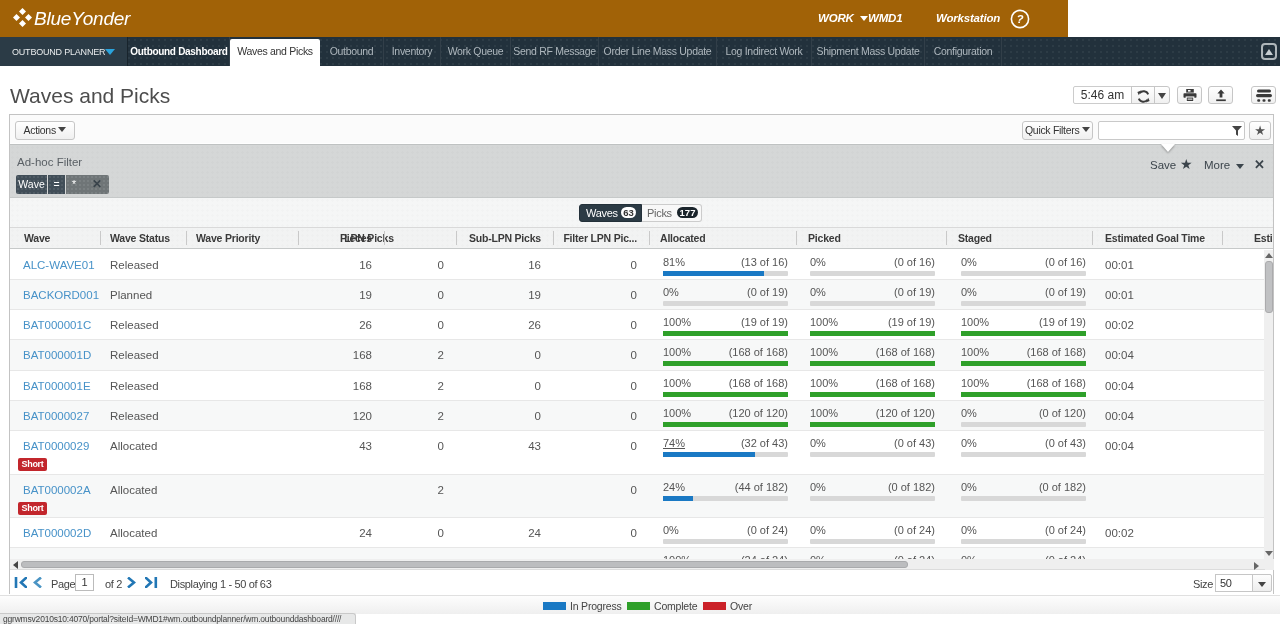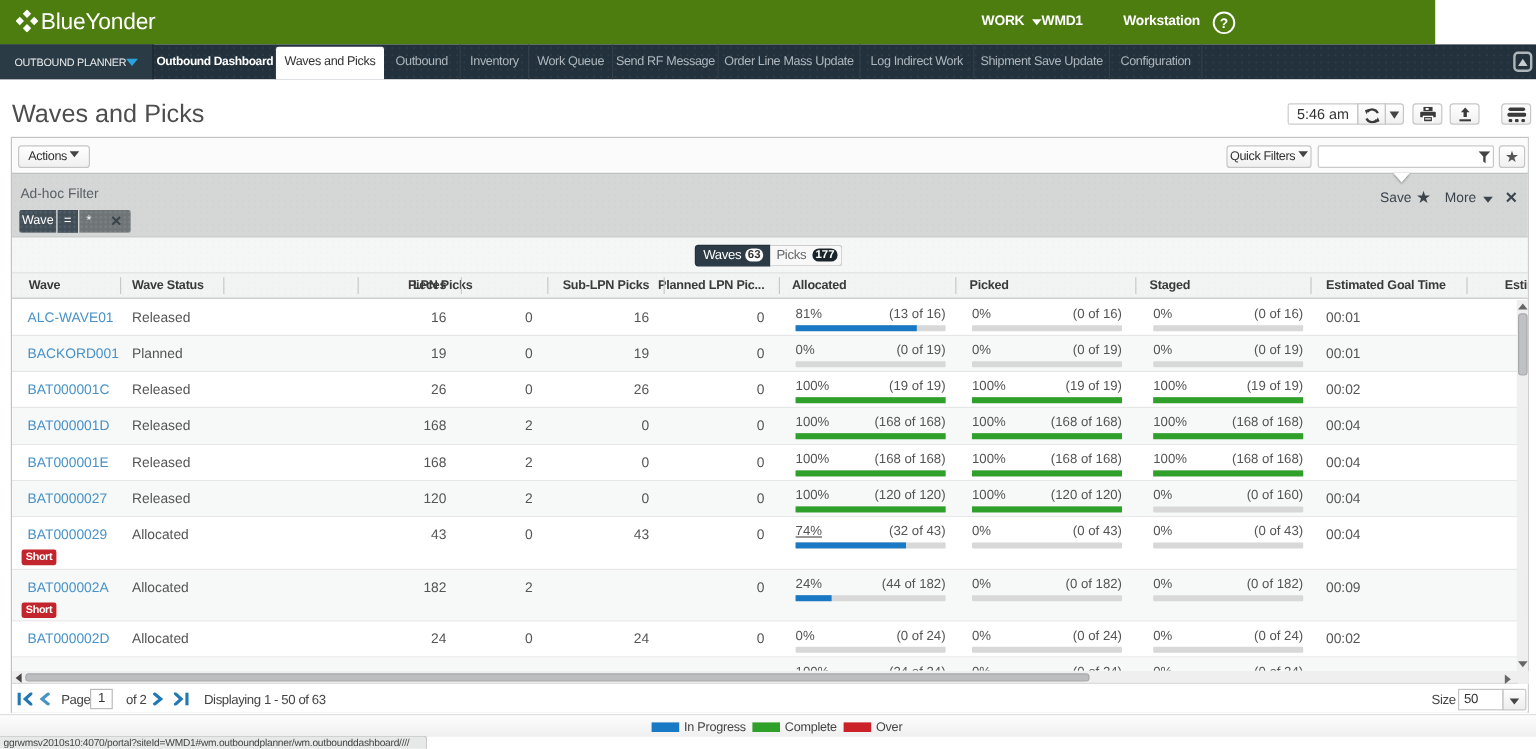--- a/index.html
+++ b/index.html
@@ -1,20 +1,20 @@
 <!DOCTYPE html>
 <html><head>
 <meta charset="utf-8">
 <style>
 * { margin:0; padding:0; box-sizing:border-box; }
 html,body { width:1280px; height:624px; overflow:hidden; background:#fff;
   font-family:"Liberation Sans", sans-serif; }
 .abs { position:absolute; }
 
-#topbar { position:absolute; left:0; top:0; width:1196px; height:37px; background:#4d7c0f; }
+#topbar { position:absolute; left:0; top:0; width:1068px; height:37px; background:#a16207;font-style:italic; }
 #logo-text { position:absolute; left:34px; top:8px; color:#fff; font-size:19px; letter-spacing:-0.2px; }
 .tb-item { position:absolute; top:0; line-height:37px; color:#fff; font-size:11.5px; font-weight:bold; letter-spacing:-0.2px; }
 #workpanel { position:absolute; left:1051px; top:0; width:229px; height:37px; background:#0d6391; border-left:1px dotted #1a81b5; }
 #worktext { position:absolute; left:19px; top:12px; color:#2f8cbe; font-size:12px; font-weight:bold; letter-spacing:0.2px; }
 
 #navbar { position:absolute; left:0; top:37px; width:1280px; height:29px; background:#22313c;
   background-image:radial-gradient(rgba(255,255,255,.05) 1px, transparent 1.2px); background-size:6px 6px; }
 #nav-dd { position:absolute; left:0; top:0; width:128px; height:29px; background:#2b3b46; border-right:1px solid #18242c;}
 #nav-dd span { position:absolute; left:12px; top:9.5px; color:#e9eced; font-size:9px; letter-spacing:-0.2px; white-space:nowrap;}
 #nav-dd .tri { position:absolute; left:105px; top:12px; width:0; height:0; border-left:5px solid transparent; border-right:5px solid transparent; border-top:6px solid #2aa3dc; }
@@ -134,21 +134,21 @@
       <div class="tri"></div>
     </div>
   <div class="navtab first" style="left:129px;width:101px;">Outbound Dashboard</div>
   <div class="navtab active" style="left:230px;width:90px;">Waves and Picks</div>
   <div class="navtab" style="left:320px;width:64px;">Outbound</div>
   <div class="navtab" style="left:384px;width:57px;">Inventory</div>
   <div class="navtab" style="left:441px;width:70px;">Work Queue</div>
   <div class="navtab" style="left:511px;width:88px;">Send RF Message</div>
   <div class="navtab" style="left:599px;width:118px;">Order Line Mass Update</div>
   <div class="navtab" style="left:717px;width:95px;">Log Indirect Work</div>
-  <div class="navtab" style="left:812px;width:113px;">Shipment Save Update</div>
+  <div class="navtab" style="left:812px;width:113px;">Shipment Mass Update</div>
   <div class="navtab" style="left:925px;width:77px;">Configuration</div>
   <div id="collapse-btn">
       <div class="tri"></div>
     </div>
 </div>
 
 <div id="title">Waves and Picks</div>
 
 <div id="timebox">5:46 am</div>
 <div class="btn" id="refreshbtn">
@@ -220,29 +220,30 @@
         </div>
       <div id="tg-picks">
           <span class="lbl">Picks</span>
           <span class="badge">177</span>
         </div>
     </div>
   </div>
   <div id="thead">
       <div class="th" style="left:14px;width:200px;">Wave</div>
       <div class="th" style="left:100px;width:200px;">Wave Status</div>
+      <div class="th" style="left:186px;width:200px;">Wave Priority</div>
       <div class="th" style="left:650px;width:200px;">Allocated</div>
       <div class="th" style="left:948px;width:200px;">Staged</div>
       <div class="th" style="left:798px;width:200px;">Picked</div>
       <div class="th" style="left:1095px;width:200px;">Estimated Goal Time</div>
       <div class="th" style="left:1244px;width:19px;overflow:hidden;white-space:nowrap;">Estimated Goal</div>
       <div class="th" style="left:212px;width:150px;text-align:right;">Pieces</div>
       <div class="th" style="left:284px;width:150px;text-align:center;">LPN Picks</div>
       <div class="th" style="left:381px;width:150px;text-align:right;">Sub-LPN Picks</div>
-      <div class="th" style="left:477px;width:150px;text-align:right;">Planned LPN Pic...</div>
+      <div class="th" style="left:477px;width:150px;text-align:right;">Filter LPN Pic...</div>
       <div class="thsep" style="left:90px;"></div>
       <div class="thsep" style="left:176px;"></div>
       <div class="thsep" style="left:288px;"></div>
       <div class="thsep" style="left:374px;"></div>
       <div class="thsep" style="left:446px;"></div>
       <div class="thsep" style="left:543px;"></div>
       <div class="thsep" style="left:639px;"></div>
       <div class="thsep" style="left:786px;"></div>
       <div class="thsep" style="left:936px;"></div>
       <div class="thsep" style="left:1082px;"></div>
@@ -405,21 +406,21 @@
         </div>
         <div class="cell prog" style="left:800px;width:125px;">
           <span class="pct" style="left:0;">100%</span>
           <span class="frac" style="right:0;">(120 of 120)</span>
           <div class="track" style="left:0;width:125px;">
             <div class="fill green" style="width:125px;"></div>
           </div>
         </div>
         <div class="cell prog" style="left:951px;width:125px;">
           <span class="pct" style="left:0;">0%</span>
-          <span class="frac" style="right:0;">(0 of 160)</span>
+          <span class="frac" style="right:0;">(0 of 120)</span>
           <div class="track" style="left:0;width:125px;"></div>
         </div>
         <div class="cell cl" style="left:1082px;width:130px;padding-left:13px;">00:04</div>
       </div>
       <div class="row" style="top:181px;height:44px;">
         <div class="cell cl" style="left:0;width:90px;padding-left:13px;"><span class="link">BAT0000029</span><div class="shortbadge">Short</div></div>
         <div class="cell cl" style="left:90px;width:86px;padding-left:10px;">Allocated</div>
         <div class="cell num" style="left:288px;width:86px;padding-right:12px;">43</div>
         <div class="cell num" style="left:374px;width:72px;padding-right:12px;">0</div>
         <div class="cell num" style="left:446px;width:97px;padding-right:12px;">43</div>
@@ -439,41 +440,39 @@
         <div class="cell prog" style="left:951px;width:125px;">
           <span class="pct" style="left:0;">0%</span>
           <span class="frac" style="right:0;">(0 of 43)</span>
           <div class="track" style="left:0;width:125px;"></div>
         </div>
         <div class="cell cl" style="left:1082px;width:130px;padding-left:13px;">00:04</div>
       </div>
       <div class="row z" style="top:225px;height:43px;">
         <div class="cell cl" style="left:0;width:90px;padding-left:13px;"><span class="link">BAT000002A</span><div class="shortbadge">Short</div></div>
         <div class="cell cl" style="left:90px;width:86px;padding-left:10px;">Allocated</div>
-        <div class="cell num" style="left:288px;width:86px;padding-right:12px;">182</div>
         <div class="cell num" style="left:374px;width:72px;padding-right:12px;">2</div>
         <div class="cell num" style="left:543px;width:96px;padding-right:12px;">0</div>
         <div class="cell prog" style="left:653px;width:125px;">
           <span class="pct" style="left:0;">24%</span>
           <span class="frac" style="right:0;">(44 of 182)</span>
           <div class="track" style="left:0;width:125px;">
             <div class="fill blue" style="width:30px;"></div>
           </div>
         </div>
         <div class="cell prog" style="left:800px;width:125px;">
           <span class="pct" style="left:0;">0%</span>
           <span class="frac" style="right:0;">(0 of 182)</span>
           <div class="track" style="left:0;width:125px;"></div>
         </div>
         <div class="cell prog" style="left:951px;width:125px;">
           <span class="pct" style="left:0;">0%</span>
           <span class="frac" style="right:0;">(0 of 182)</span>
           <div class="track" style="left:0;width:125px;"></div>
         </div>
-        <div class="cell cl" style="left:1082px;width:130px;padding-left:13px;">00:09</div>
       </div>
       <div class="row" style="top:268px;height:30px;">
         <div class="cell cl" style="left:0;width:90px;padding-left:13px;"><span class="link">BAT000002D</span></div>
         <div class="cell cl" style="left:90px;width:86px;padding-left:10px;">Allocated</div>
         <div class="cell num" style="left:288px;width:86px;padding-right:12px;">24</div>
         <div class="cell num" style="left:374px;width:72px;padding-right:12px;">0</div>
         <div class="cell num" style="left:446px;width:97px;padding-right:12px;">24</div>
         <div class="cell num" style="left:543px;width:96px;padding-right:12px;">0</div>
         <div class="cell prog" style="left:653px;width:125px;">
           <span class="pct" style="left:0;">0%</span>

